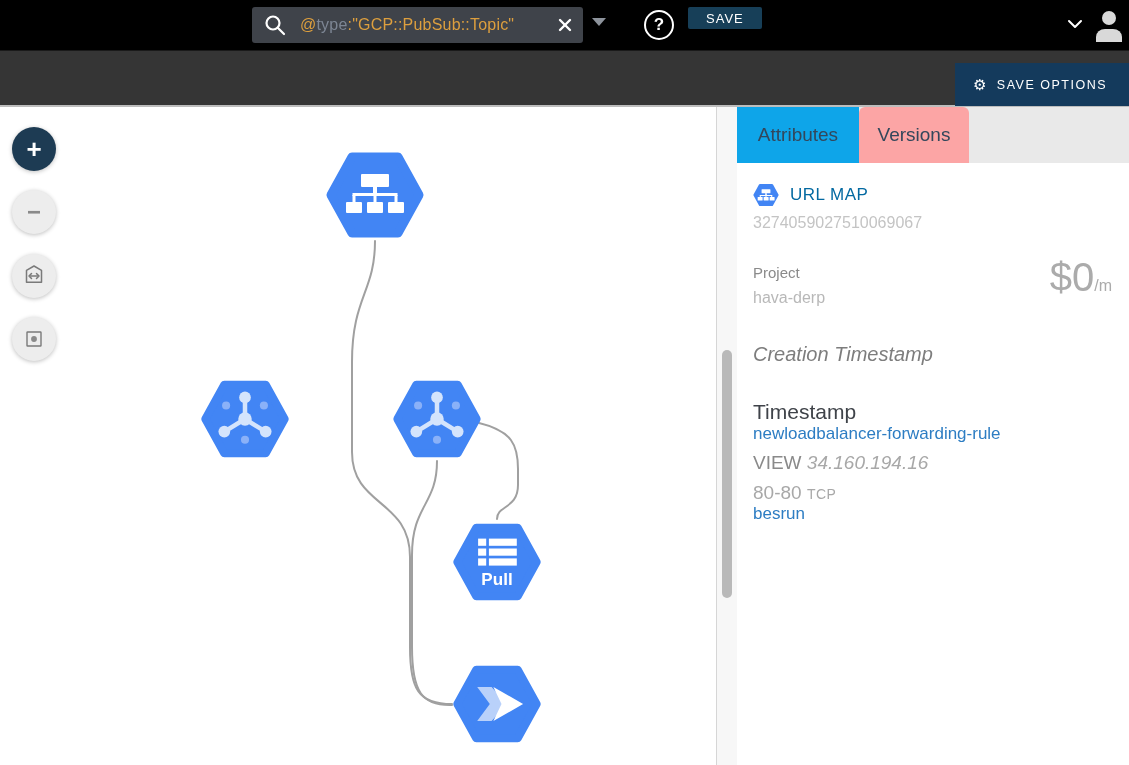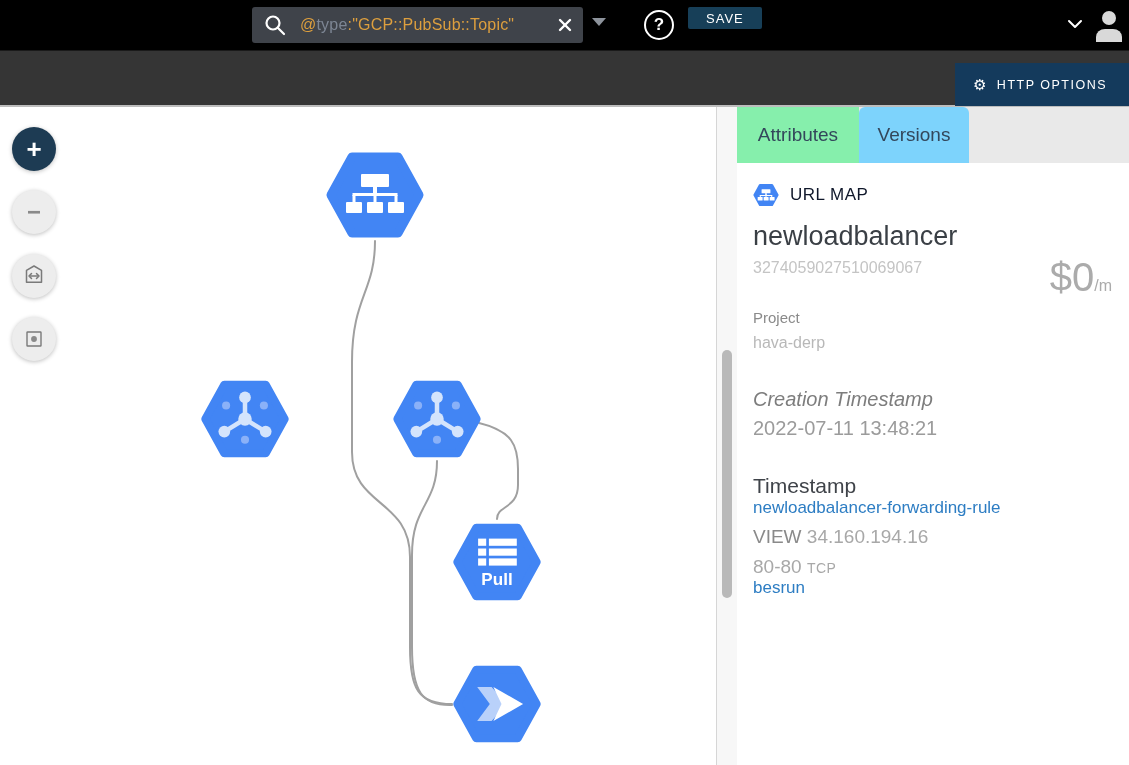--- a/index.html
+++ b/index.html
@@ -51,42 +51,42 @@
   .tool-center   { top:210px; background:#ededed; }
 
   
   .edges { position:absolute; left:0; top:0; }
   .node { position:absolute; cursor:pointer; }
 
   
   .tabbar { position:absolute; left:0; top:0; width:100%; height:56px; background:#e9e9e9; display:flex; }
   .tab { height:56px; display:flex; align-items:center; justify-content:center;
     font-size:19px; color:#33475b; cursor:pointer; }
-  .tab-attributes { width:122px; background:#86efac; }
-  .tab-versions { width:110px; background:#7dd3fc; border-radius:6px 6px 0 0; }
+  .tab-attributes { width:122px; background:#0ea5e9; }
+  .tab-versions { width:110px; background:#fca5a5; border-radius:6px 6px 0 0; }
 
   .panel-body { position:absolute; left:0; top:56px; width:100%; padding:20px 18px 0 16px; }
   .res-type-row { display:flex; align-items:center; gap:11px; }
-  .res-type-label { font-size:17px; color:#0f172a; letter-spacing:.5px; }
+  .res-type-label { font-size:17px; color:#0369a1; letter-spacing:.5px; }
   .res-name { margin-top:14px; font-size:27px; color:#3a3f45; }
   .res-id { margin-top:7px; font-size:16px; color:#c4c4c4; }
   .price { position:absolute; right:17px; top:148px; color:#ababab; white-space:nowrap; }
   .price-amount { font-size:40px; font-weight:300; }
   .price-unit { font-size:16px; }
 
   .field-label { margin-top:32px; font-size:15px; color:#8a8a8a; }
   .field-value { margin-top:8px; font-size:16px; color:#b8b8b8; }
   .big-label { margin-top:36px; font-size:20px; color:#7d7d7d;font-style:italic; }
   .big-value { margin-top:6px; font-size:20px; color:#9b9b9b; }
 
   .section-heading { margin-top:34px; font-size:21px; color:#3f4349; }
   .link { display:inline-block; margin-top:0; font-size:17px; color:#2d7dc3; text-decoration:none; cursor:pointer; }
   .fe-line { margin-top:8px; font-size:19px; }
   .fe-proto { color:#8a8a8a; }
-  .fe-ip { color:#a8a8a8; }
+  .fe-ip { color:#a8a8a8;font-style:italic; }
   .fe-ports { color:#a8a8a8; font-size:19px; }
   .fe-ports-proto { color:#a8a8a8; font-size:14px; letter-spacing:.5px; }
 </style>
 </head>
 <body>
 
 <div class="app">
 
   <div class="topbar">
     <div class="search-box">
@@ -116,21 +116,21 @@
       <svg width="32" height="34" viewBox="0 0 32 34">
         <circle cx="16" cy="10" r="7" fill="#d9d9d9"></circle>
         <path d="M3,34 v-5 a9,8 0 0 1 9,-8 h8 a9,8 0 0 1 9,8 v5 z" fill="#d9d9d9"></path>
       </svg>
     </span>
   </div>
 
   <div class="viewbar">
     <button class="view-options-btn">
       <span class="gear-glyph">⚙</span>
-      <span>HTTP OPTIONS</span>
+      <span>SAVE OPTIONS</span>
     </button>
   </div>
 
   <div class="main">
 
     <div class="canvas">
 
       <svg class="edges" width="717" height="658" viewBox="0 0 717 658">
         <path d="M375,134 C375,185 352,190 352,255 L352,345 C352,400 410,392 410,450 L410,540 C410,582 418,597 452,597" fill="none" stroke="#a0a0a0" stroke-width="2" stroke-linecap="round"></path>
         <path d="M437,354 C437,398 412,398 412,448 L412,540 C412,585 422,599 452,598" fill="none" stroke="#a0a0a0" stroke-width="2" stroke-linecap="round"></path>
@@ -257,28 +257,26 @@
             <rect x="26" y="46" width="4" height="8" fill="#fff"></rect>
             <rect x="48" y="46" width="4" height="8" fill="#fff"></rect>
             <rect x="70" y="46" width="4" height="8" fill="#fff"></rect>
             <rect x="18" y="52" width="19" height="13" rx="2" fill="#fff"></rect>
             <rect x="41" y="52" width="19" height="13" rx="2" fill="#fff"></rect>
             <rect x="64" y="52" width="19" height="13" rx="2" fill="#fff"></rect>
           </svg>
           <span class="res-type-label">URL MAP</span>
         </div>
 
-        <div class="res-name">newloadbalancer</div>
         <div class="res-id">3274059027510069067</div>
 
         <div class="field-label">Project</div>
         <div class="field-value">hava-derp</div>
 
         <div class="big-label">Creation Timestamp</div>
-        <div class="big-value">2022-07-11 13:48:21</div>
 
         <div class="section-heading">Timestamp</div>
         <a class="link">newloadbalancer-forwarding-rule</a>
         <div class="fe-line">
           <span class="fe-proto">VIEW</span>
           <span class="fe-ip">34.160.194.16</span>
         </div>
         <div class="fe-line">
           <span class="fe-ports">80-80</span>
           <span class="fe-ports-proto">TCP</span>

